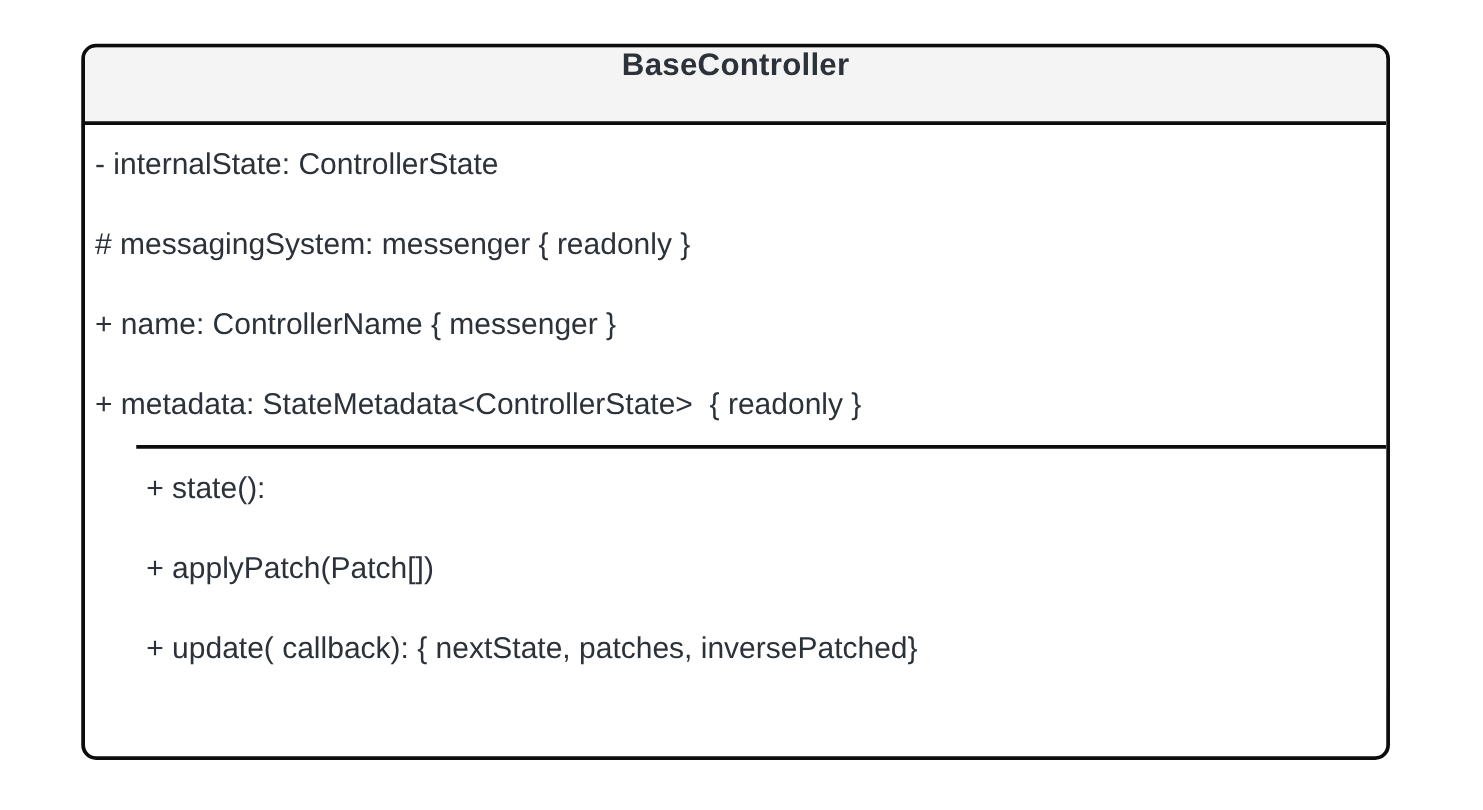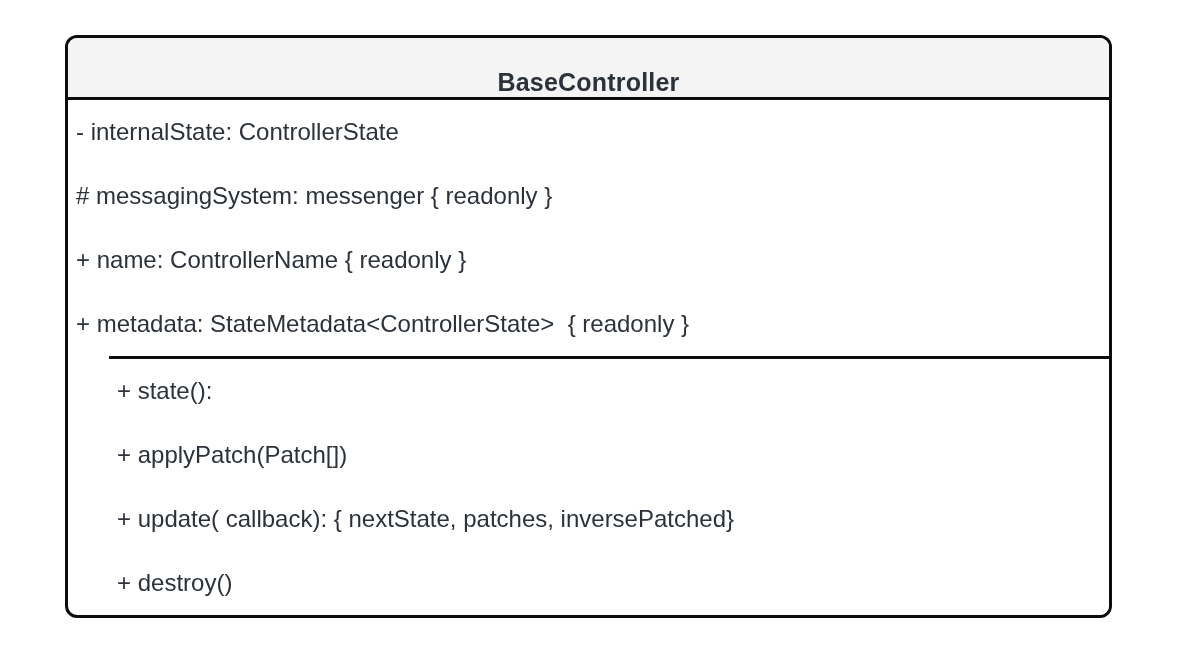--- a/index.html
+++ b/index.html
@@ -33,21 +33,21 @@
     border-radius: 12px;
     overflow: hidden;
     display: flex;
     flex-direction: column;
   }
   .uml-header {
     height: 62px;
     background: var(--header-bg);
     border-bottom: 3px solid var(--border);
     display: flex;
-    align-items: flex-end;
+    align-items: flex-start;
     justify-content: center;
   }
   .uml-header span {
     font-size: 25px;
     font-weight: bold;
     color: var(--text);
     letter-spacing: 0.2px;
   }
   .uml-section {
     background: var(--body-bg);
@@ -77,30 +77,29 @@
     <div class="uml-header">
       <span>BaseController</span>
     </div>
 
     <div class="uml-section attributes">
 
         <div class="uml-row">- internalState: ControllerState</div>
 
         <div class="uml-row"># messagingSystem: messenger { readonly }</div>
 
-        <div class="uml-row">+ name: ControllerName { readonly }</div>
+        <div class="uml-row">+ name: ControllerName { messenger }</div>
 
         <div class="uml-row">+ metadata: StateMetadata&lt;ControllerState&gt;  { readonly }</div>
       </div>
 
     <div class="uml-section methods">
 
         <div class="uml-row">+ state():</div>
 
         <div class="uml-row">+ applyPatch(Patch[])</div>
 
         <div class="uml-row">+ update( callback): { nextState, patches, inversePatched}</div>
 
-        <div class="uml-row">+ destroy()</div>
       </div>
 
   </div>
 </div>
 
 </body></html>

